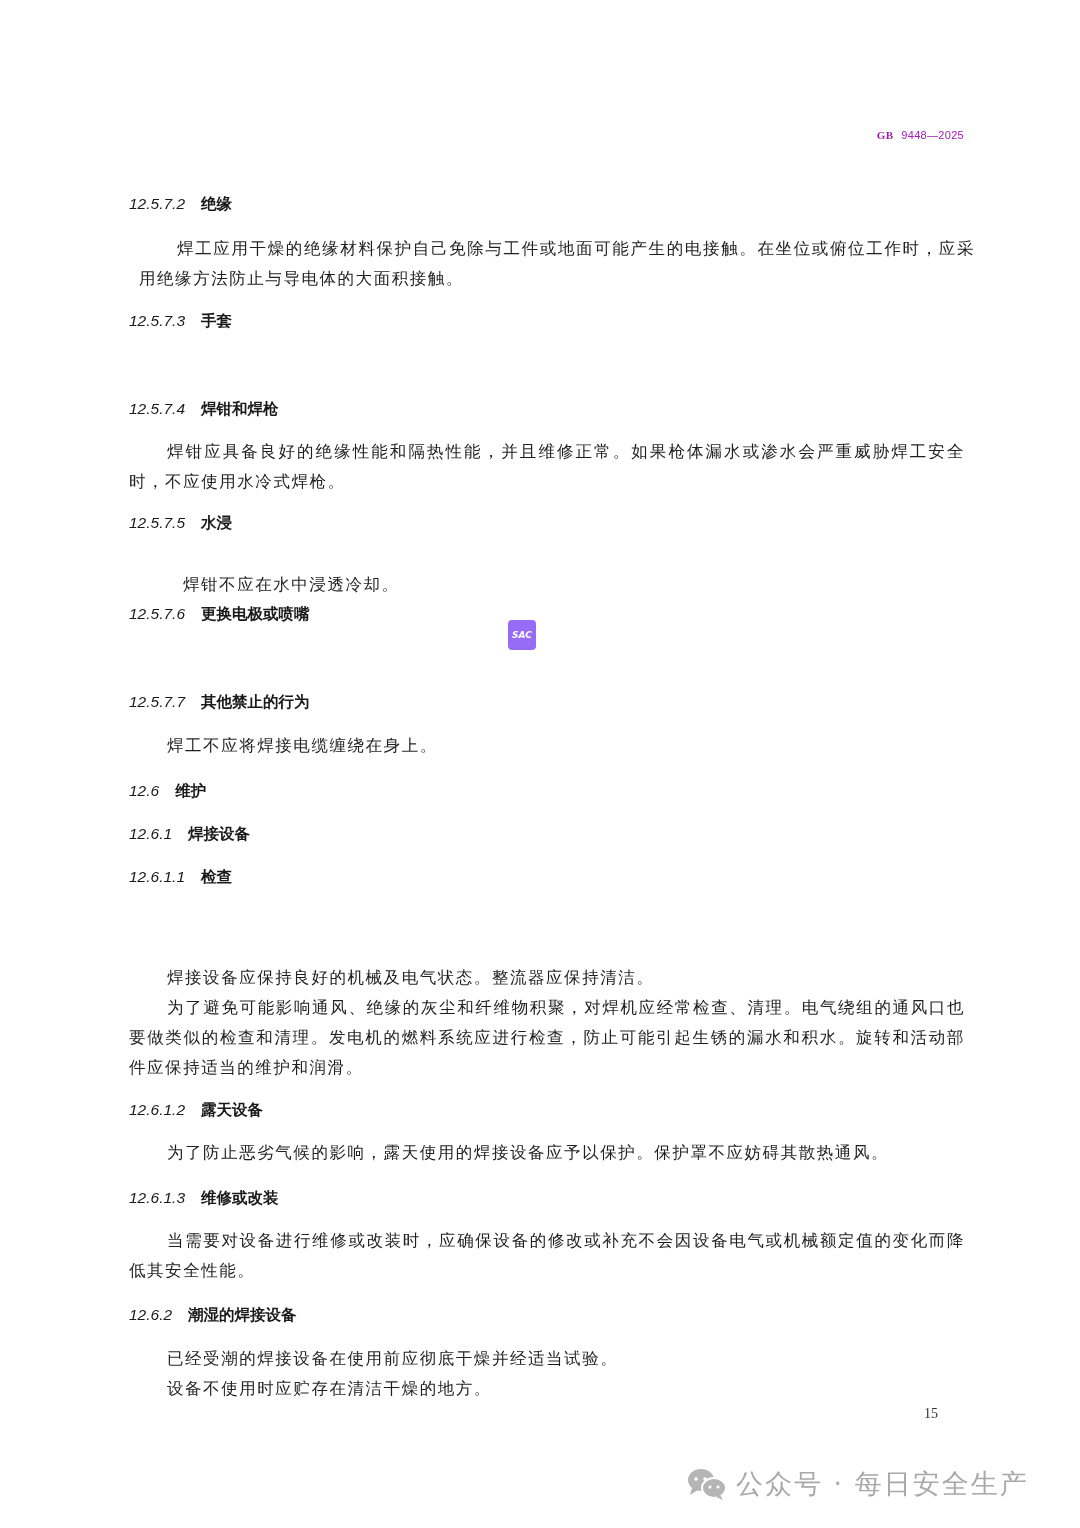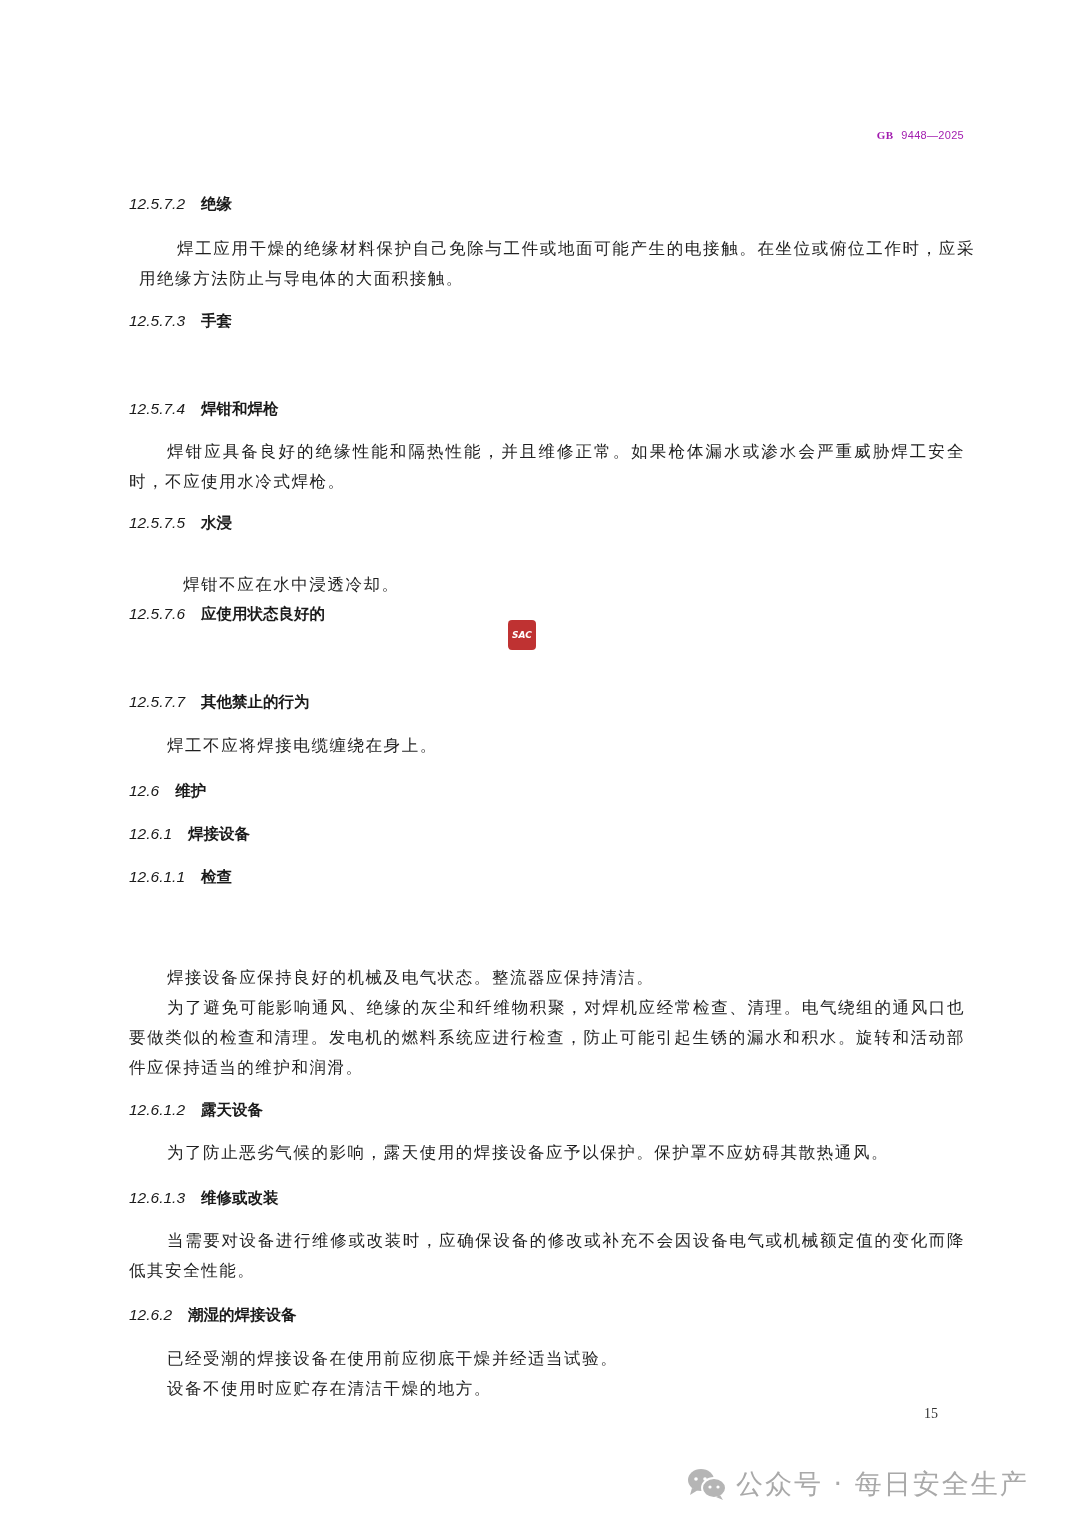--- a/index.html
+++ b/index.html
@@ -69,21 +69,21 @@
       font-family: "Liberation Serif", "DejaVu Serif", serif;
       font-size: 14px;
       color: #333;
     }
     .watermark-sac {
       position: absolute;
       left: 508px;
       top: 620px;
       width: 28px;
       height: 30px;
-      background: #b91c1c;
+      background: #8b5cf6;
       border-radius: 4px;
       color: #ffffff;
       font-family: "DejaVu Sans", sans-serif;
       font-style: italic;
       font-weight: bold;
       font-size: 9px;
       line-height: 30px;
       text-align: center;
       opacity: 0.9;
     }
@@ -127,21 +127,21 @@
     <span class="num">12.5.7.4</span><span>焊钳和焊枪</span>
   </div>
   <p class="para" style="top:437px;margin:0">焊钳应具备良好的绝缘性能和隔热性能，并且维修正常。如果枪体漏水或渗水会严重威胁焊工安全时，不应使用水冷式焊枪。</p>
 
   <div class="heading" style="top:513px">
     <span class="num">12.5.7.5</span><span>水浸</span>
   </div>
   <p class="para" style="top:554px;margin:16px">焊钳不应在水中浸透冷却。</p>
 
   <div class="heading" style="top:604px">
-    <span class="num">12.5.7.6</span><span>应使用状态良好的</span>
+    <span class="num">12.5.7.6</span><span>更换电极或喷嘴</span>
   </div>
   <div class="watermark-sac">SAC</div>
 
   <div class="heading" style="top:692px">
     <span class="num">12.5.7.7</span><span>其他禁止的行为</span>
   </div>
   <p class="para" style="top:731px;margin:0">焊工不应将焊接电缆缠绕在身上。</p>
 
   <div class="heading" style="top:781px">
     <span class="num">12.6</span><span>维护</span>

